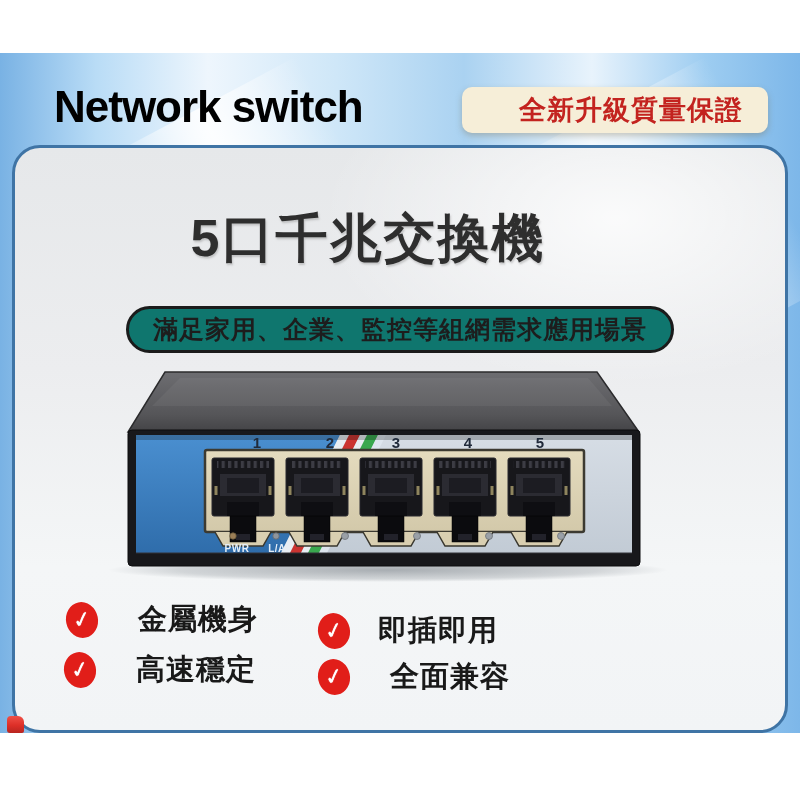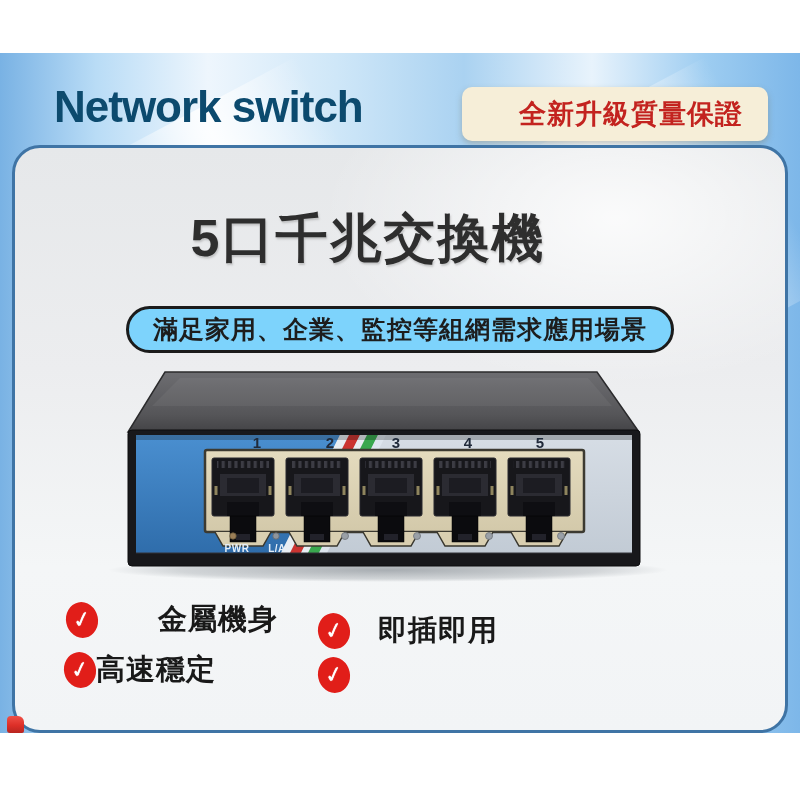--- a/index.html
+++ b/index.html
@@ -11,56 +11,56 @@
   .bg-band {
     position:absolute; left:0; top:53px; width:800px; height:680px;
     background:linear-gradient(90deg,#79b2e4 0%,#b9dcf6 12%,#eef6fd 26%,#cfe7f8 42%,#aad2f1 58%,#e8f3fc 74%,#9ecdf1 88%,#7db7e9 100%);
   }
   .bg-streak {
     position:absolute; top:40px; width:220px; height:260px; transform:rotate(-28deg);
     background:linear-gradient(90deg,rgba(255,255,255,0) 0%,rgba(255,255,255,.85) 50%,rgba(255,255,255,0) 100%);
   }
   .brand {
     position:absolute; left:54px; top:82px; font-size:44px; font-weight:bold;
-    letter-spacing:-1px; color:#0c4a6e;
+    letter-spacing:-1px; color:#000000;
   }
   .badge {
-    position:absolute; left:462px; top:87px; width:306px; height:54px;
+    position:absolute; left:462px; top:87px; width:306px; height:46px;
     background:#f6eed8; border-radius:10px; box-shadow:0 3px 6px rgba(120,110,80,.35);
     display:flex; align-items:center; justify-content:center;padding-left:32px;
   }
   .badge span { font-size:27px; font-weight:bold; color:#c3231f; letter-spacing:1px; }
   .card {
     position:absolute; left:12px; top:145px; width:776px; height:588px;
     border:3px solid #3f74a5; border-radius:28px;
     background:
       radial-gradient(420px 240px at 78% 12%, rgba(255,255,255,.8), rgba(255,255,255,0) 70%),
       linear-gradient(180deg,#e6e8ea 0%,#ecedef 38%,#f4f6f7 72%,#f2f4f6 100%);
   }
   .title {
     position:absolute; left:0; top:204px; width:736px; text-align:center;
     font-size:52px; font-weight:bold; color:#2e2e2e; letter-spacing:2px;
     text-shadow:1px 2px 2px rgba(120,120,120,.35);
   }
   .subtitle-wrap { position:absolute; left:0; top:306px; width:800px; text-align:center; }
   .pill {
     display:inline-block; border:3px solid #1b1b1b; border-radius:26px;
-    background:#7dd3fc; padding:4px 24px;
+    background:#0f766e; padding:4px 24px;
     font-size:25px; font-weight:bold; color:#1d1d1d; letter-spacing:1px;
   }
   .switch-svg { position:absolute; left:100px; top:350px; width:600px; height:250px; }
   .feature-item { position:absolute; display:flex; align-items:center; }
   .check {
     display:inline-block; width:32px; height:36px; background:#e11e19; border-radius:50%;
     transform:rotate(-12deg); color:#ffffff; font-size:22px; font-weight:bold;
     text-align:center; line-height:36px; text-shadow:0 0 1px #fff;
   }
   .feature-label { font-size:29px; font-weight:bold; color:#191919; letter-spacing:1px; }
-  .f1 { left:66px;  top:600px; } .f1 .feature-label { margin-left:60px; }
-  .f2 { left:64px;  top:650px; } .f2 .feature-label { }
+  .f1 { left:66px;  top:600px; } .f1 .feature-label { margin-left:40px; }
+  .f2 { left:64px;  top:650px; } .f2 .feature-label { margin-left:40px; }
   .f3 { left:318px; top:611px; } .f3 .feature-label { margin-left:28px; }
   .f4 { left:318px; top:657px; } .f4 .feature-label { margin-left:40px; }
   .red-blob {
     position:absolute; left:7px; top:716px; width:17px; height:17px;
     background:linear-gradient(180deg,#f05047 0%,#dd2f28 55%,#b82520 100%);
     border-radius:4px 6px 2px 3px; z-index:5;
   }
 </style>
 </head>
 <body>
@@ -234,15 +234,16 @@
 <div class="feature-item f2">
   <span class="check">✓</span>
   <span class="feature-label">高速穩定</span>
 </div>
 <div class="feature-item f3">
   <span class="check">✓</span>
   <span class="feature-label">即插即用</span>
 </div>
 <div class="feature-item f4">
   <span class="check">✓</span>
+  <span class="feature-label">全面兼容</span>
 </div>
 
 <div class="red-blob"></div>
 
 </body></html>

